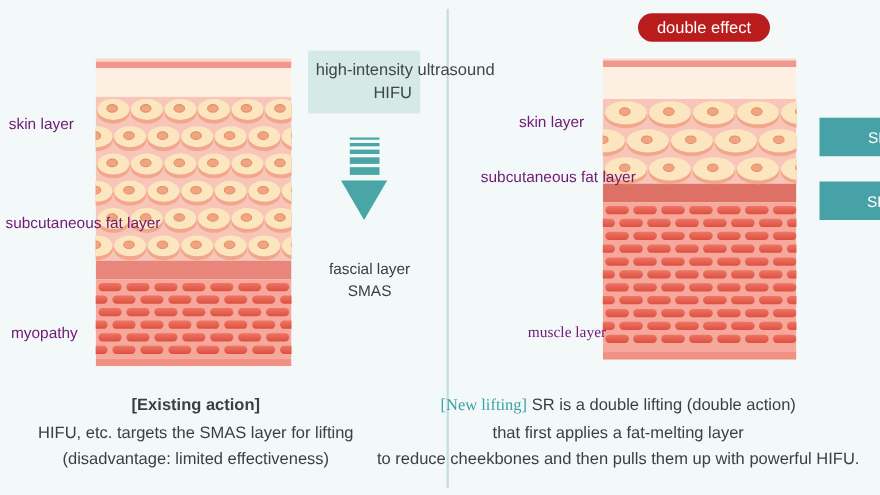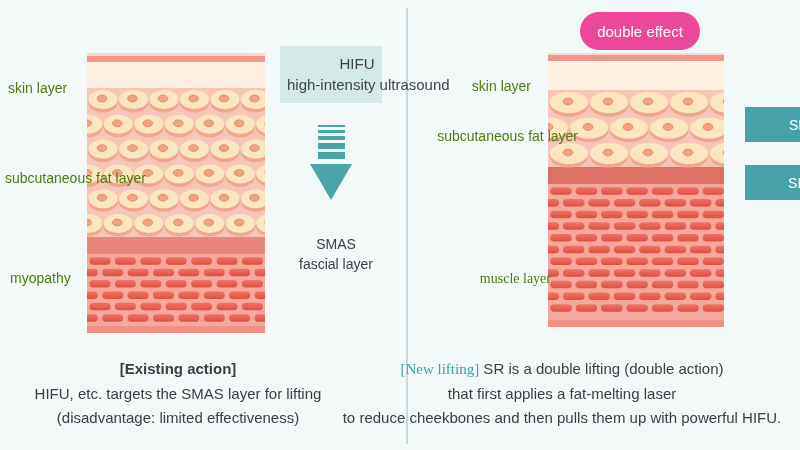--- a/index.html
+++ b/index.html
@@ -6,21 +6,21 @@
   .stage{
     position:relative;width:800px;height:450px;overflow:hidden;
     background:#f3f8f9;
     font-family:"Liberation Sans",sans-serif;
     color:#3a3f42;
   }
   .divider{position:absolute;left:406px;top:8px;width:2px;height:436px;background:#c3dedb;}
   .diagram{position:absolute;display:block;}
   #diagram-left{left:87px;top:53px;width:178px;height:280px;}
   #diagram-right{left:548px;top:53px;width:176px;height:274px;}
-  .label{position:absolute;font-size:14px;white-space:nowrap;color:#4d7c0f;}
+  .label{position:absolute;font-size:14px;white-space:nowrap;color:#701a75;margin-top:24px;}
   .l-skin{left:8px;top:80px;}
   .l-fat{left:5px;top:170px;}
   .l-muscle{left:10px;top:270px;}
   .r-skin{right:269px;top:78px;}
   .r-fat{right:222px;top:128px;}
   .r-muscle{right:249px;top:271px;font-family:Liberation Serif, serif;}
   .hifu-box{position:absolute;left:280px;top:46px;width:102px;height:57px;background:#d5e9e6;}
   .hifu-text{
     position:absolute;left:287px;top:53px;width:140px;text-align:center;
     font-size:15px;line-height:21px;white-space:nowrap;color:#3f4549;
@@ -34,22 +34,22 @@
     border-left:21px solid transparent;border-right:21px solid transparent;
     border-top:36px solid #4aa5a7;
   }
   .smas-label{position:absolute;left:286px;top:234px;width:100px;text-align:center;font-size:14px;line-height:20px;}
   .caption{position:absolute;top:357px;text-align:center;font-size:15px;line-height:24.5px;white-space:nowrap;color:#3a3f42;}
   .caption-left{left:18px;width:320px;}
   .caption-right{left:342px;width:440px;}
   .cap-title{font-weight:bold;}
   .hl{color:#3fa0a5;font-family:Liberation Serif, serif;}
   .badge{
-    position:absolute;left:580px;top:12px;width:120px;height:38px;border-radius:19px;
-    background:#ec4899;color:#ffffff;font-size:15px;
+    position:absolute;left:580px;top:12px;width:120px;height:26px;border-radius:19px;
+    background:#b91c1c;color:#ffffff;font-size:15px;
     display:flex;align-items:center;justify-content:center;
   }
   .btn{
     position:absolute;left:745px;width:45px;height:35px;background:#47a2a7;color:#ffffff;
     font-size:14px;display:flex;align-items:center;justify-content:center;cursor:pointer;padding-left:35px;
   }
   .btn-spa{top:107px;}
   .btn-spc{top:165px;}
 </style>
 </head>
@@ -244,36 +244,36 @@
         <rect x="167.60000000000002" y="261.25" width="21" height="7.5" rx="3.75" fill="url(#diagram-left-pill)"></rect>
       </g>
     </svg>
 
   <div class="label l-skin">skin layer</div>
   <div class="label l-fat">subcutaneous fat layer</div>
   <div class="label l-muscle">myopathy</div>
 
   <div class="hifu-box"></div>
   <div class="hifu-text">
+    <div>high-intensity ultrasound</div>
     <div>HIFU</div>
-    <div>high-intensity ultrasound</div>
   </div>
 
   <div class="arrow">
     <div class="bar b1"></div>
     <div class="bar b2"></div>
     <div class="bar b3"></div>
     <div class="bar b4"></div>
     <div class="bar b5"></div>
     <div class="head"></div>
   </div>
 
   <div class="smas-label">
+    <div>fascial layer</div>
     <div>SMAS</div>
-    <div>fascial layer</div>
   </div>
 
   <div class="caption caption-left">
     <div class="cap-title">[Existing action]</div>
     <div>HIFU, etc. targets the SMAS layer for lifting</div>
     <div>(disadvantage: limited effectiveness)</div>
   </div>
 
   <div class="badge">double effect</div>
 
@@ -433,17 +433,17 @@
 
   <div class="label r-skin">skin layer</div>
   <div class="label r-fat">subcutaneous fat layer</div>
   <div class="label r-muscle">muscle layer</div>
 
   <div class="btn btn-spa">SPA</div>
   <div class="btn btn-spc">SPC</div>
 
   <div class="caption caption-right">
     <div><span class="hl">[New lifting]</span><span> SR is a double lifting (double action)</span></div>
-    <div>that first applies a fat-melting laser</div>
+    <div>that first applies a fat-melting layer</div>
     <div>to reduce cheekbones and then pulls them up with powerful HIFU.</div>
   </div>
 
 </div>
 
 </body></html>

